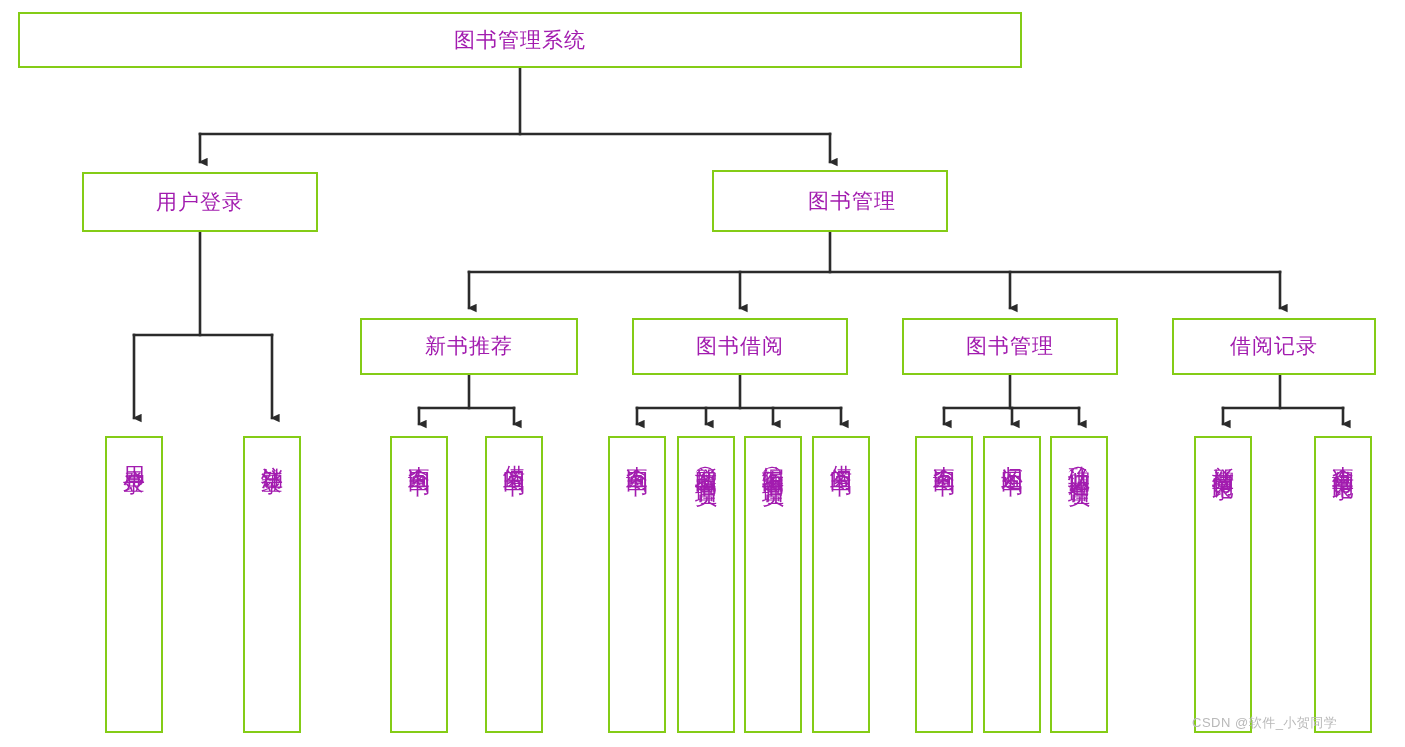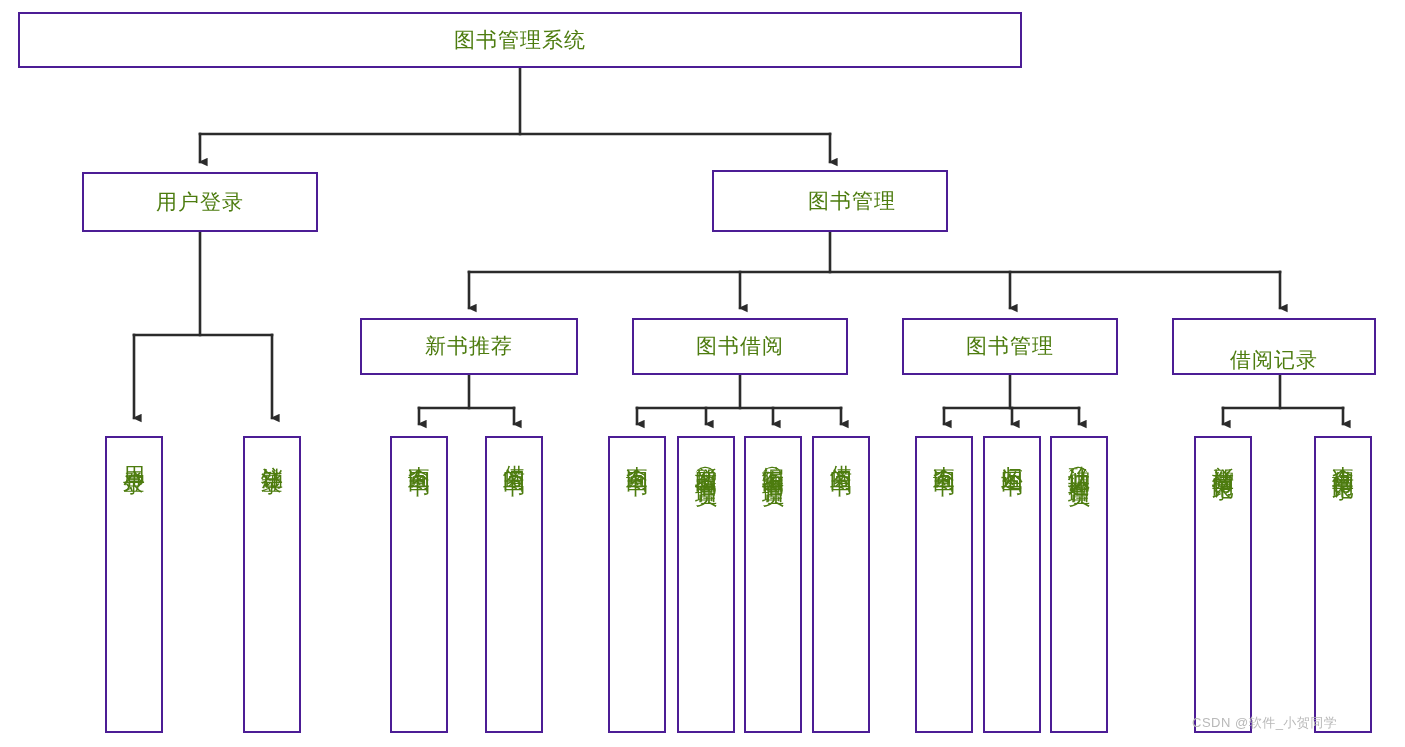--- a/index.html
+++ b/index.html
@@ -17,26 +17,26 @@
   }
   svg.wires{
     position:absolute;
     left:0; top:0;
     width:1405px; height:747px;
     pointer-events:none;
   }
   .node{
     position:absolute;
     box-sizing:border-box;
-    border:2px solid #4c1d95;
+    border:2px solid #84cc16;
     background:#ffffff;
     display:flex;
     align-items:center;
     justify-content:center;
-    color:#4d7c0f;
+    color:#a21caf;
     line-height:1.18;
   }
   .node-label{
     display:block;
     text-align:center;
     white-space:pre-line;
   }
   
   .node.h .node-label{
     font-size:21px;
@@ -143,21 +143,21 @@
   </div>
 
   <div class="node h" style="left:632px; top:318px; width:216px; height:57px;">
     <span class="node-label">图书借阅</span>
   </div>
 
   <div class="node h" style="left:902px; top:318px; width:216px; height:57px;">
     <span class="node-label">图书管理</span>
   </div>
 
-  <div class="node h" style="left:1172px; top:318px; width:204px; height:57px;align-items:flex-end;">
+  <div class="node h" style="left:1172px; top:318px; width:204px; height:57px;">
     <span class="node-label">借阅记录</span>
   </div>
 
   <div class="node v" style="left:105px; top:436px; width:58px; height:297px;">
     <span class="node-label">用户登录</span>
   </div>
 
   <div class="node v" style="left:243px; top:436px; width:58px; height:297px;">
     <span class="node-label">注销登录</span>
   </div>

